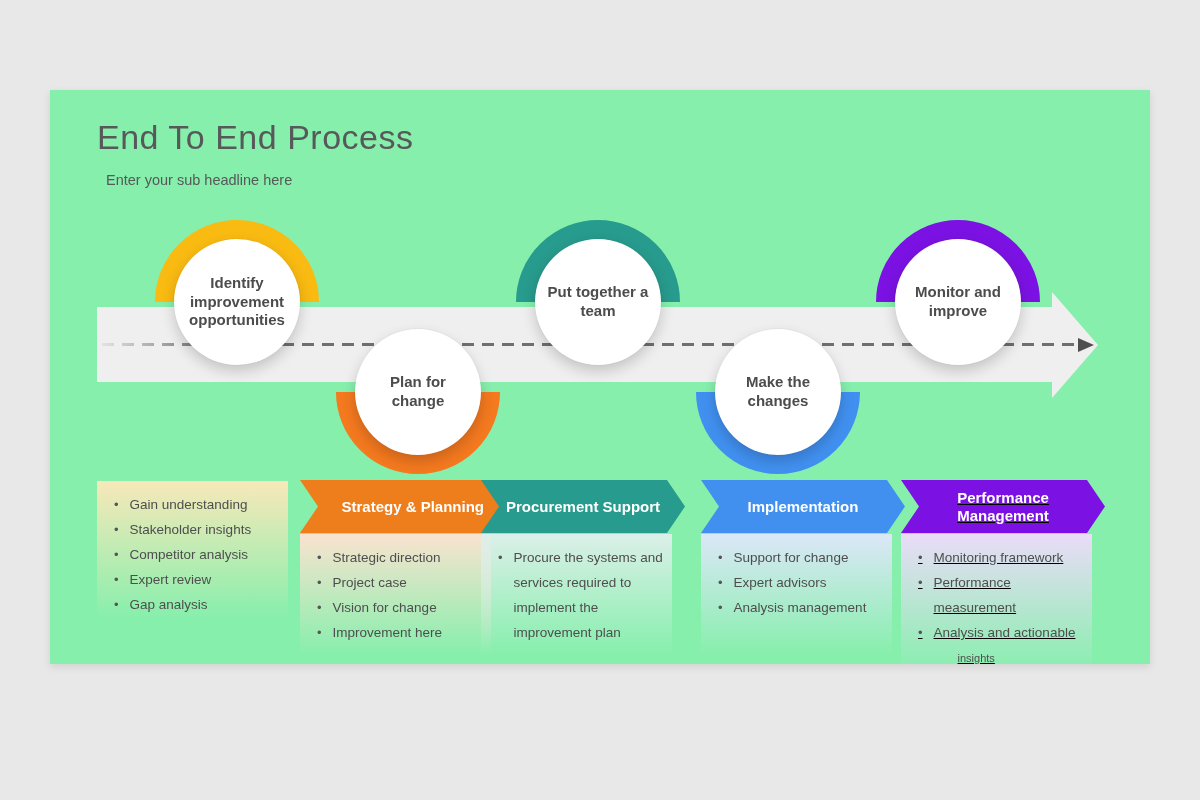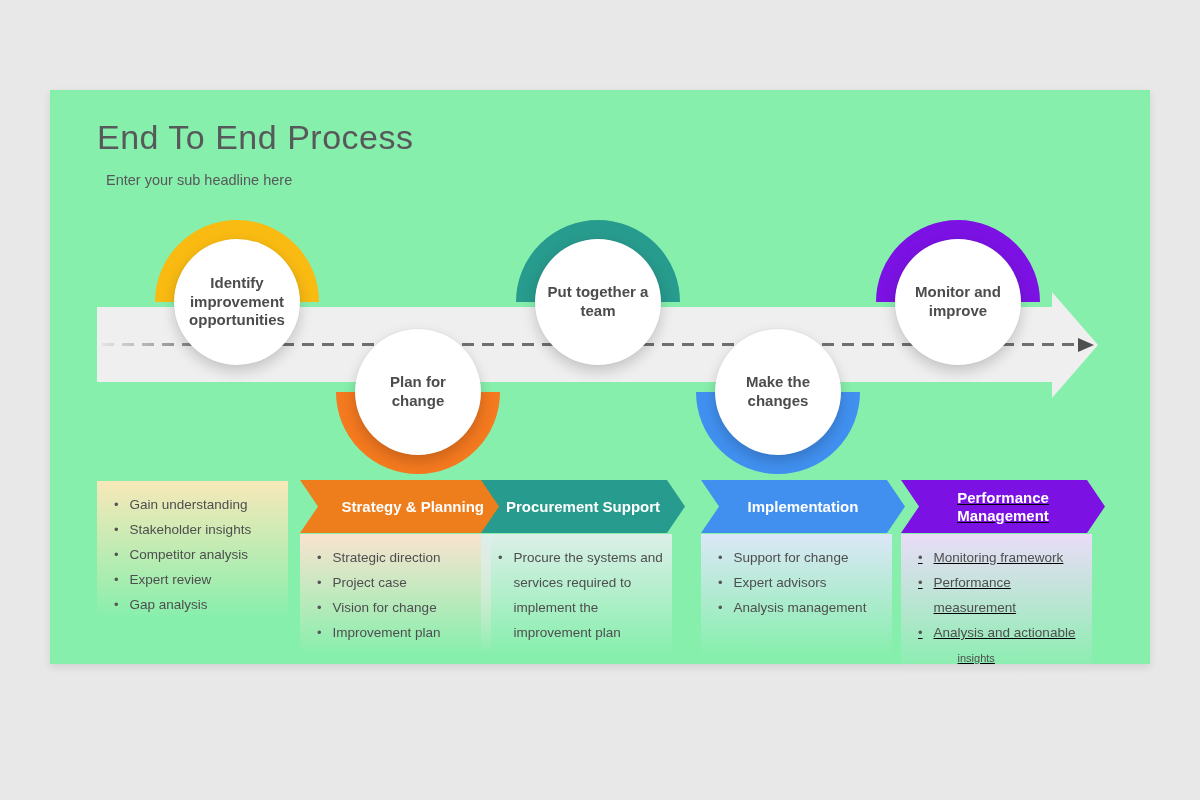--- a/index.html
+++ b/index.html
@@ -191,21 +191,21 @@
             <li>
               <span class="dot">•</span>
               <span class="txt">Project case</span>
             </li>
             <li>
               <span class="dot">•</span>
               <span class="txt">Vision for change</span>
             </li>
             <li>
               <span class="dot">•</span>
-              <span class="txt">Improvement plan</span>
+              <span class="txt">Improvement here</span>
             </li>
           </ul>
     </div>
   </div>
 
   <div class="stage" style="left: 431px;">
     <div class="banner" style="background: rgb(39, 155, 141);">
       <div class="banner-label">Procurement Support</div>
     </div>
     <div class="stage-box" style="background: linear-gradient(rgb(220, 239, 233) 0%, rgba(255, 255, 255, 0) 96%);">

